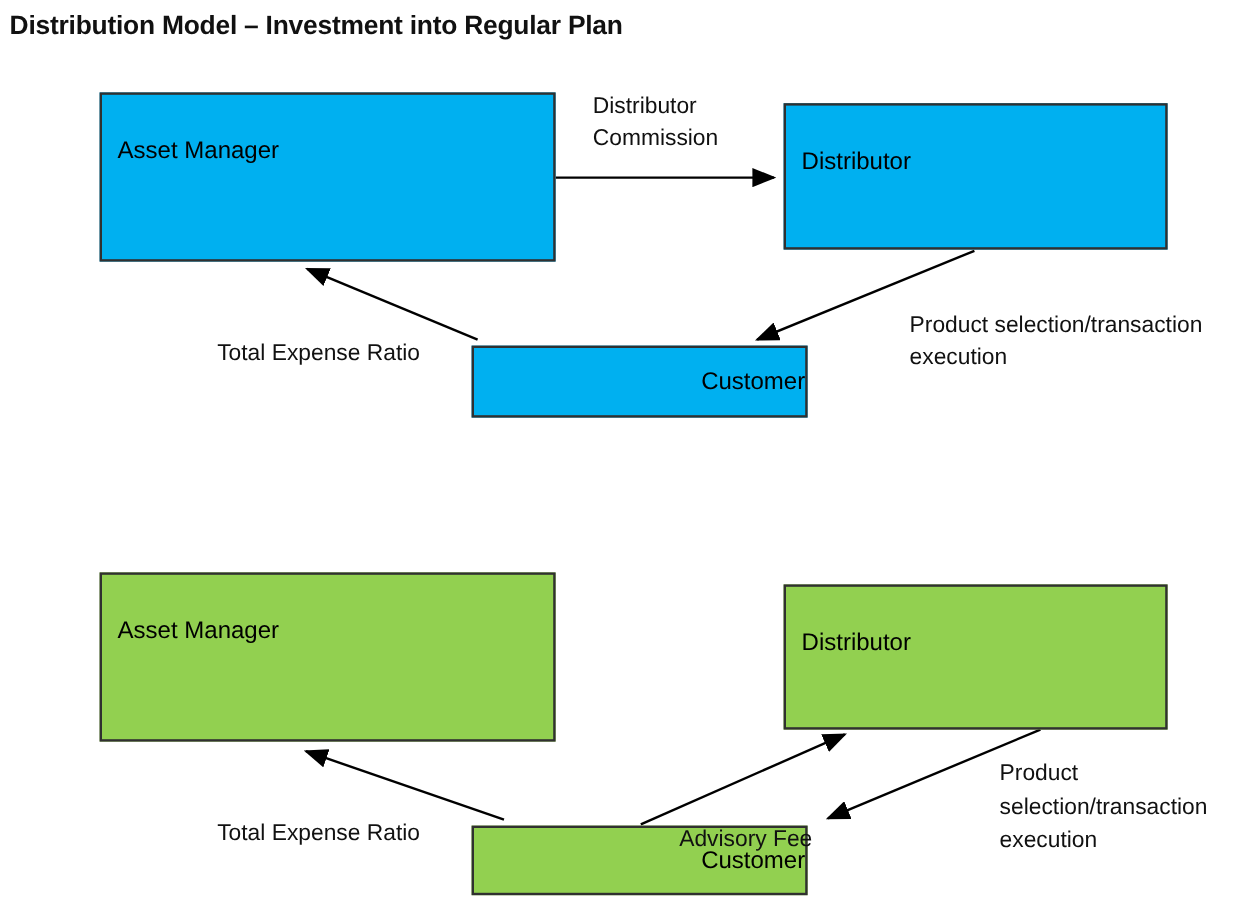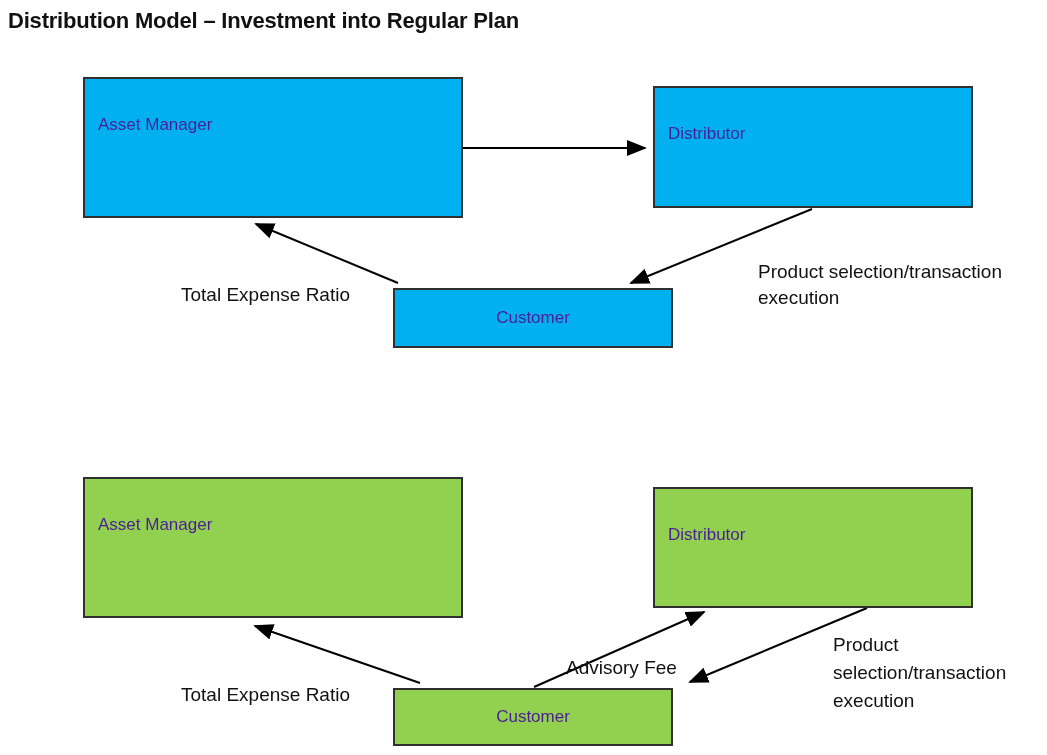--- a/index.html
+++ b/index.html
@@ -25,43 +25,43 @@
     font-size: 22px;
     font-weight: 700;
     color: #111111;
     white-space: nowrap;
     letter-spacing: -0.2px;
   }
   .node {
     position: absolute;
     border: 2px solid var(--border, #303030);
     box-sizing: border-box;
-    font-size: 17px;
-    color: #4c1d95;
+    font-size: 20px;
+    color: #000000;
   }
   .node.blue  { background: var(--blue,  #00b0f0); }
   .node.green { background: var(--green, #92d050); }
   .node.label-left  { padding: 36px 0 0 13px; }
   .node.label-center {
     display: flex;
     align-items: center;
-    justify-content: center;
+    justify-content: flex-end;
   }
   .flow-label {
     position: absolute;
     font-size: 19px;
     line-height: 26px;
     color: #111111;
   }
   .nowrap { white-space: nowrap; margin-top: 16px; }
   .lbl-distributor-commission { left: 494px; top: 75px;  width: 130px; line-height: 27px; }
   .lbl-product-selection-1    { left: 758px; top: 259px; width: 280px; }
   .lbl-ter-1                  { left: 181px; top: 266px; }
   .lbl-ter-2                  { left: 181px; top: 666px; }
-  .lbl-advisory-fee           { left: 566px; top: 639px; }
+  .lbl-advisory-fee           { left: 566px; top: 671px; }
   .lbl-product-selection-2    { left: 833px; top: 631px; width: 210px; line-height: 28px; }
   .title-1 { left: 8px;  top: 8px;  }
   .title-2 { left: 14px; top: 408px; }
   .box-am-1 { left: 83px;  top: 77px;  width: 380px; height: 141px; }
   .box-d-1  { left: 653px; top: 86px;  width: 320px; height: 122px; }
   .box-c-1  { left: 393px; top: 288px; width: 280px; height: 60px;  }
   .box-am-2 { left: 83px;  top: 477px; width: 380px; height: 141px; }
   .box-d-2  { left: 653px; top: 487px; width: 320px; height: 121px; }
   .box-c-2  { left: 393px; top: 688px; width: 280px; height: 58px;  }
 </style>
@@ -93,20 +93,21 @@
   </div>
 
   <div class="node blue label-left box-d-1">
     <span>Distributor</span>
   </div>
 
   <div class="node blue label-center box-c-1">
     <span>Customer</span>
   </div>
 
+  <div class="flow-label lbl-distributor-commission">Distributor Commission</div>
 
   <div class="flow-label lbl-product-selection-1">Product selection/transaction execution</div>
 
   <div class="flow-label nowrap lbl-ter-1">Total Expense Ratio</div>
 
 
   <div class="node green label-left box-am-2">
     <span>Asset Manager</span>
   </div>
 

